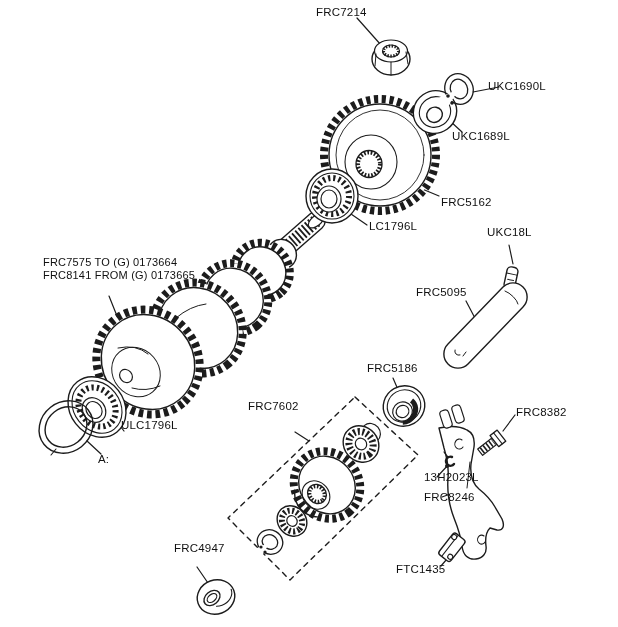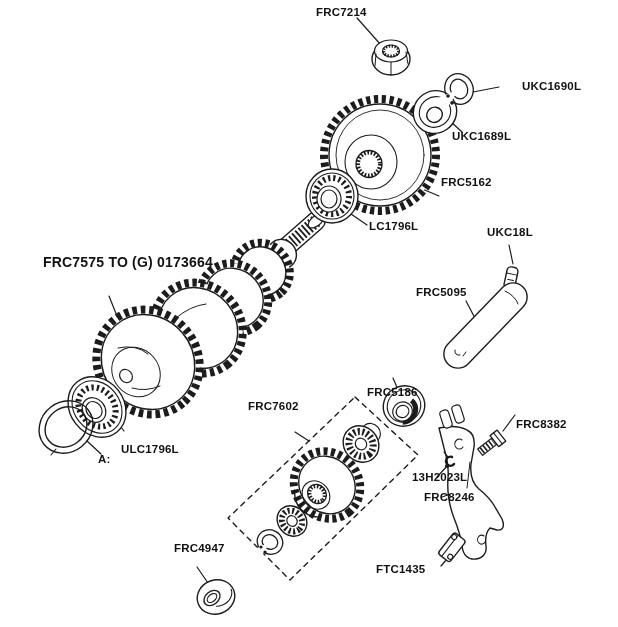--- a/index.html
+++ b/index.html
@@ -1,21 +1,21 @@
 <!DOCTYPE html>
 <html><head>
 <meta charset="utf-8">
 <style>
   html,body{margin:0;padding:0;background:#fff;}
   #stage{position:relative;width:618px;height:627px;background:#fff;overflow:hidden;
-         font-family:"Liberation Sans","DejaVu Sans",sans-serif;font-weight:bold;}
+         font-family:"Liberation Sans","DejaVu Sans",sans-serif;}
   #stage svg{position:absolute;left:0;top:0;}
   .lbl{position:absolute;font-size:11.5px;line-height:13px;color:#111;white-space:nowrap;
        letter-spacing:.2px;}
-  .note{position:absolute;font-size:14px;line-height:13.5px;color:#111;white-space:nowrap;
+  .note{position:absolute;font-size:11px;line-height:13.5px;color:#111;white-space:nowrap;
         letter-spacing:.2px;padding-left:34px;}
 </style>
 </head>
 <body>
 
 <div id="stage">
 
 <svg width="618" height="627" viewBox="0 0 618 627">
   <g stroke="#1c1c1c" fill="none" stroke-width="1.4" stroke-linecap="round" stroke-linejoin="round">
 
@@ -231,30 +231,31 @@
       <rect x="444" y="534" width="15" height="27" rx="3" fill="#fff"></rect>
       <line x1="449" y1="535" x2="449" y2="560" stroke-width="1"></line>
       <circle cx="447" cy="538" r="2.5" fill="#fff" stroke-width="1.1"></circle>
       <circle cx="456" cy="556" r="2.5" fill="#fff" stroke-width="1.1"></circle>
     </g>
 
   </g>
 </svg>
 
 <div class="lbl" style="left:316px;top:6px">FRC7214</div>
-<div class="lbl" style="left:522px;top:80px">UKC1690L</div>
+<div class="lbl" style="left:488px;top:80px">UKC1690L</div>
 <div class="lbl" style="left:452px;top:130px">UKC1689L</div>
-<div class="lbl" style="left:441px;top:176px">FRC5162</div>
+<div class="lbl" style="left:441px;top:196px">FRC5162</div>
 <div class="lbl" style="left:369px;top:220px">LC1796L</div>
 <div class="lbl" style="left:487px;top:226px">UKC18L</div>
 <div class="lbl" style="left:416px;top:286px">FRC5095</div>
 <div class="note" style="left:9px;top:256px">FRC7575 TO (G) 0173664</div>
-<div class="lbl" style="left:367px;top:386px">FRC5186</div>
+<div class="note" style="left:9px;top:269px">FRC8141 FROM (G) 0173665</div>
+<div class="lbl" style="left:367px;top:362px">FRC5186</div>
 <div class="lbl" style="left:248px;top:400px">FRC7602</div>
-<div class="lbl" style="left:516px;top:418px">FRC8382</div>
-<div class="lbl" style="left:412px;top:471px">13H2023L</div>
+<div class="lbl" style="left:516px;top:406px">FRC8382</div>
+<div class="lbl" style="left:424px;top:471px">13H2023L</div>
 <div class="lbl" style="left:424px;top:491px">FRC8246</div>
-<div class="lbl" style="left:121px;top:443px">ULC1796L</div>
+<div class="lbl" style="left:121px;top:419px">ULC1796L</div>
 <div class="lbl" style="left:98px;top:453px">A:</div>
 <div class="lbl" style="left:174px;top:542px">FRC4947</div>
-<div class="lbl" style="left:376px;top:563px">FTC1435</div>
+<div class="lbl" style="left:396px;top:563px">FTC1435</div>
 
 </div>
 
 </body></html>

